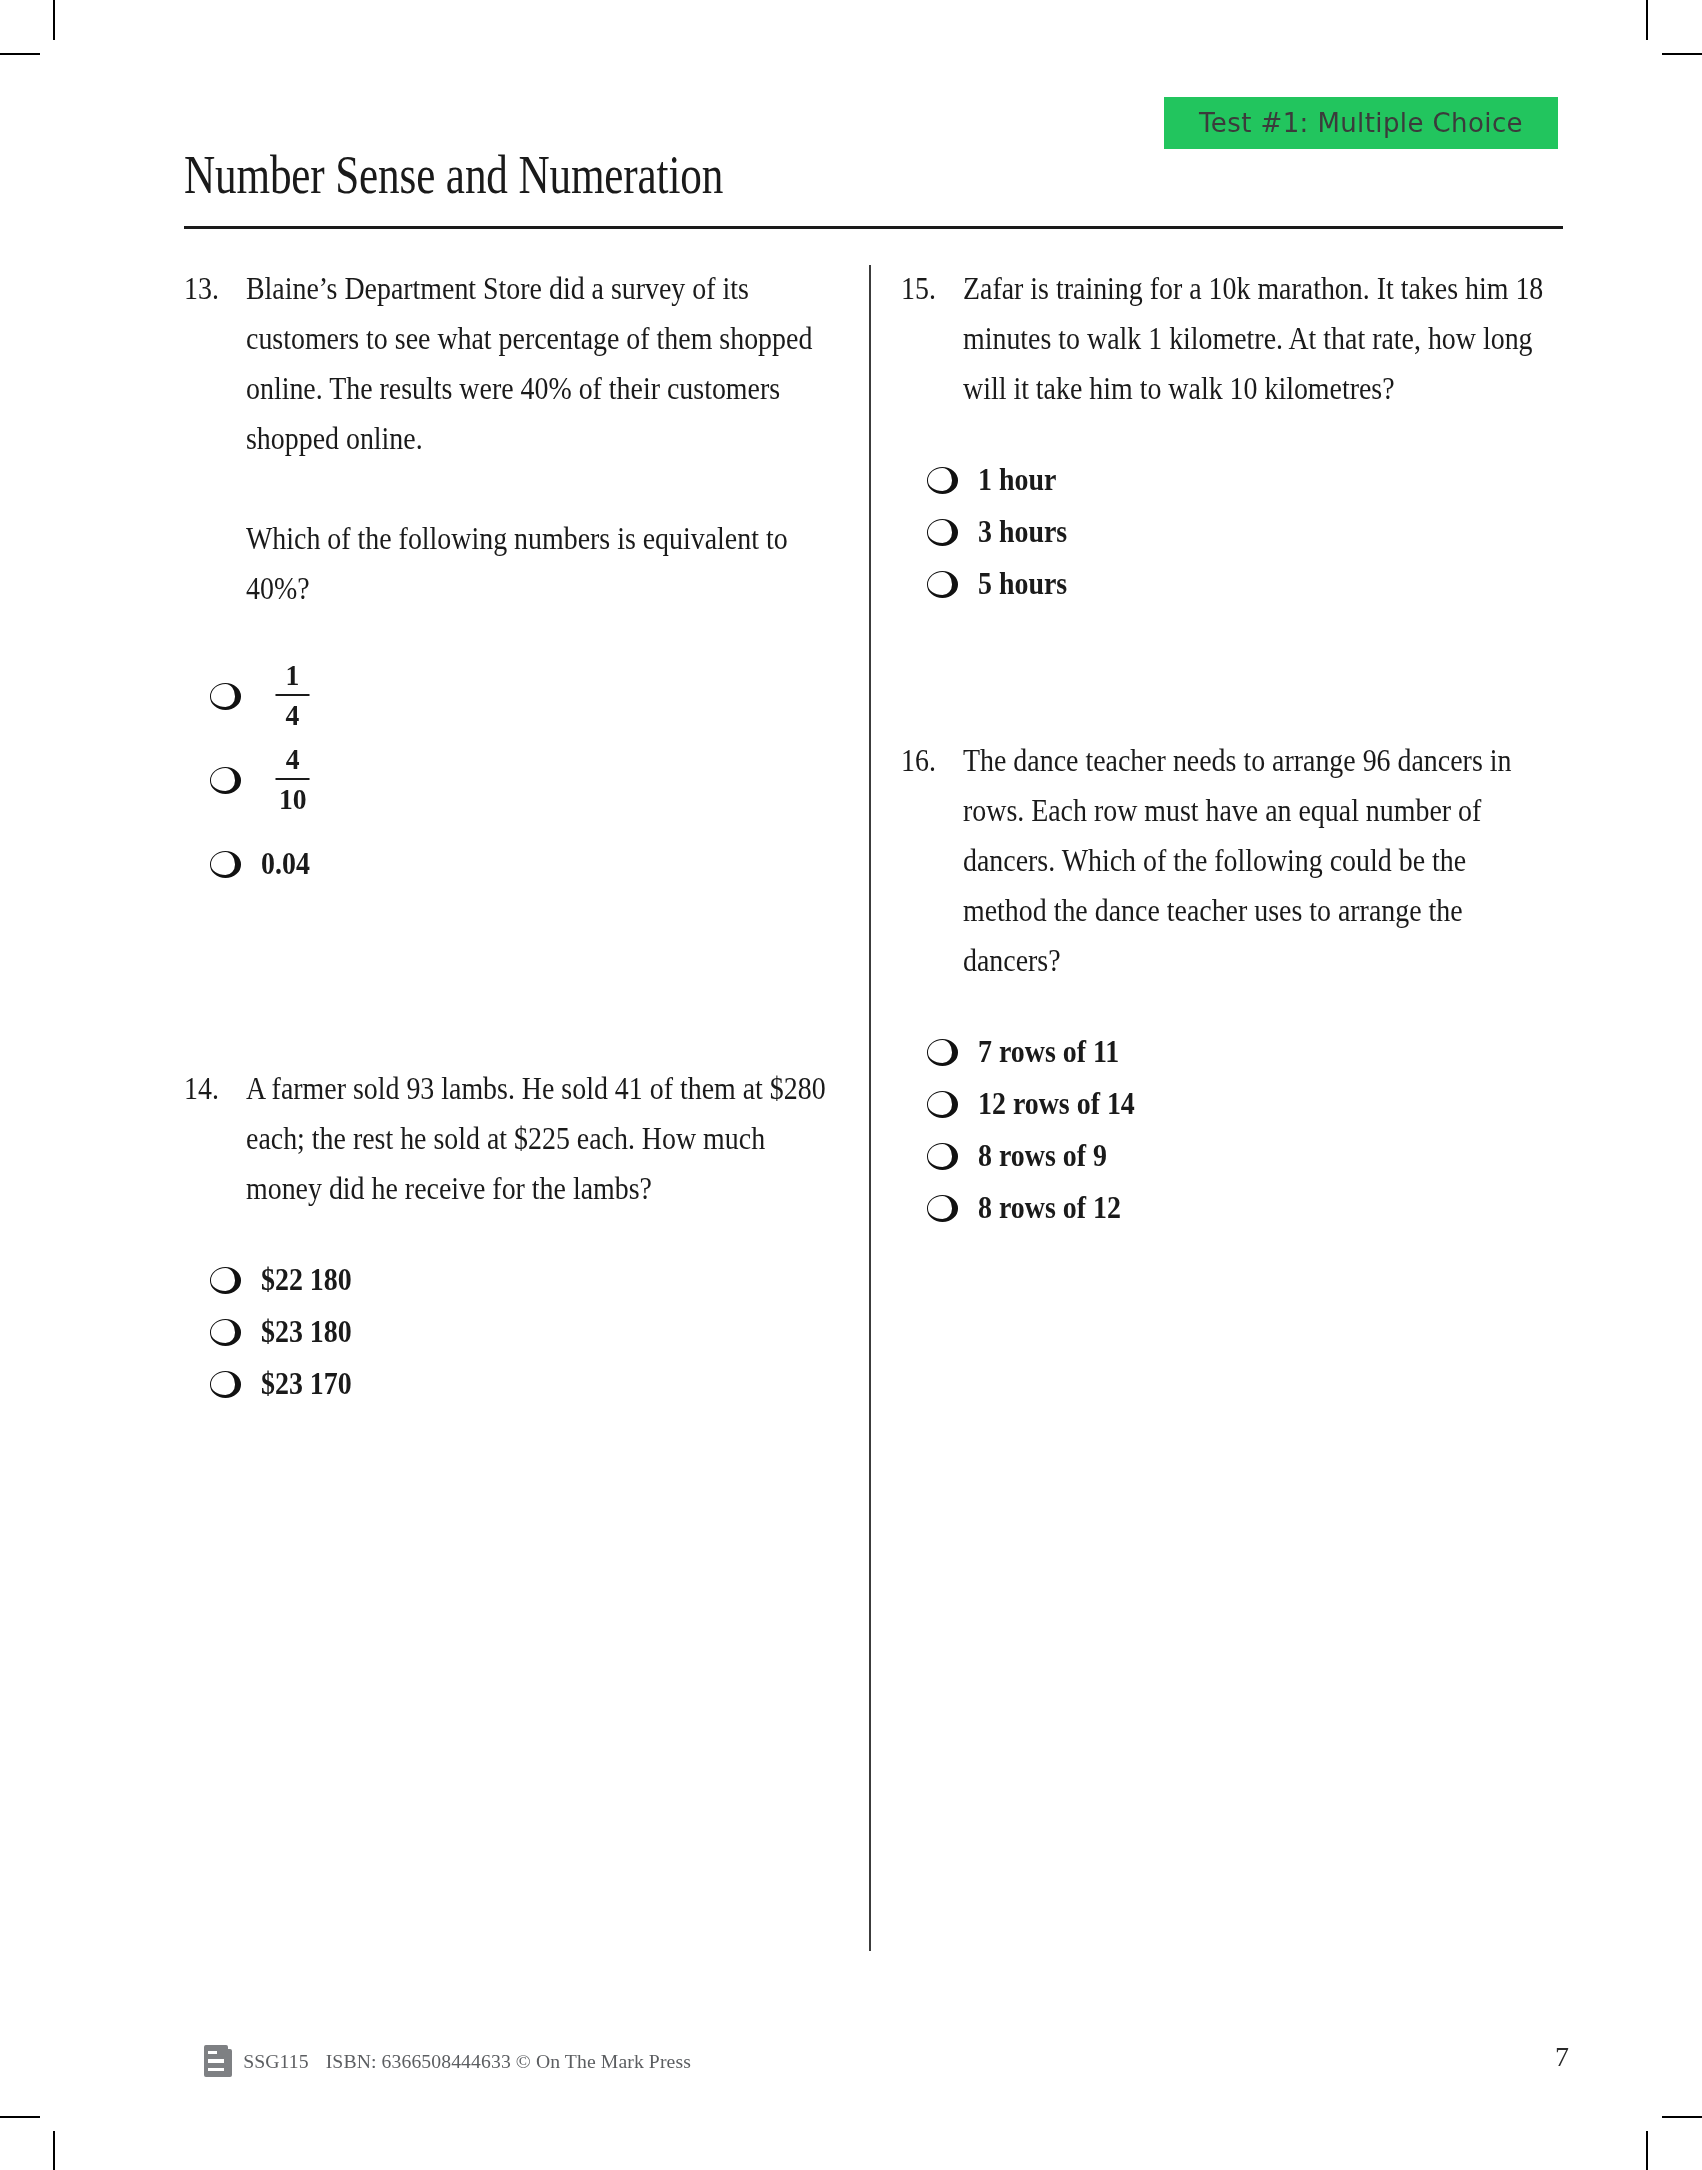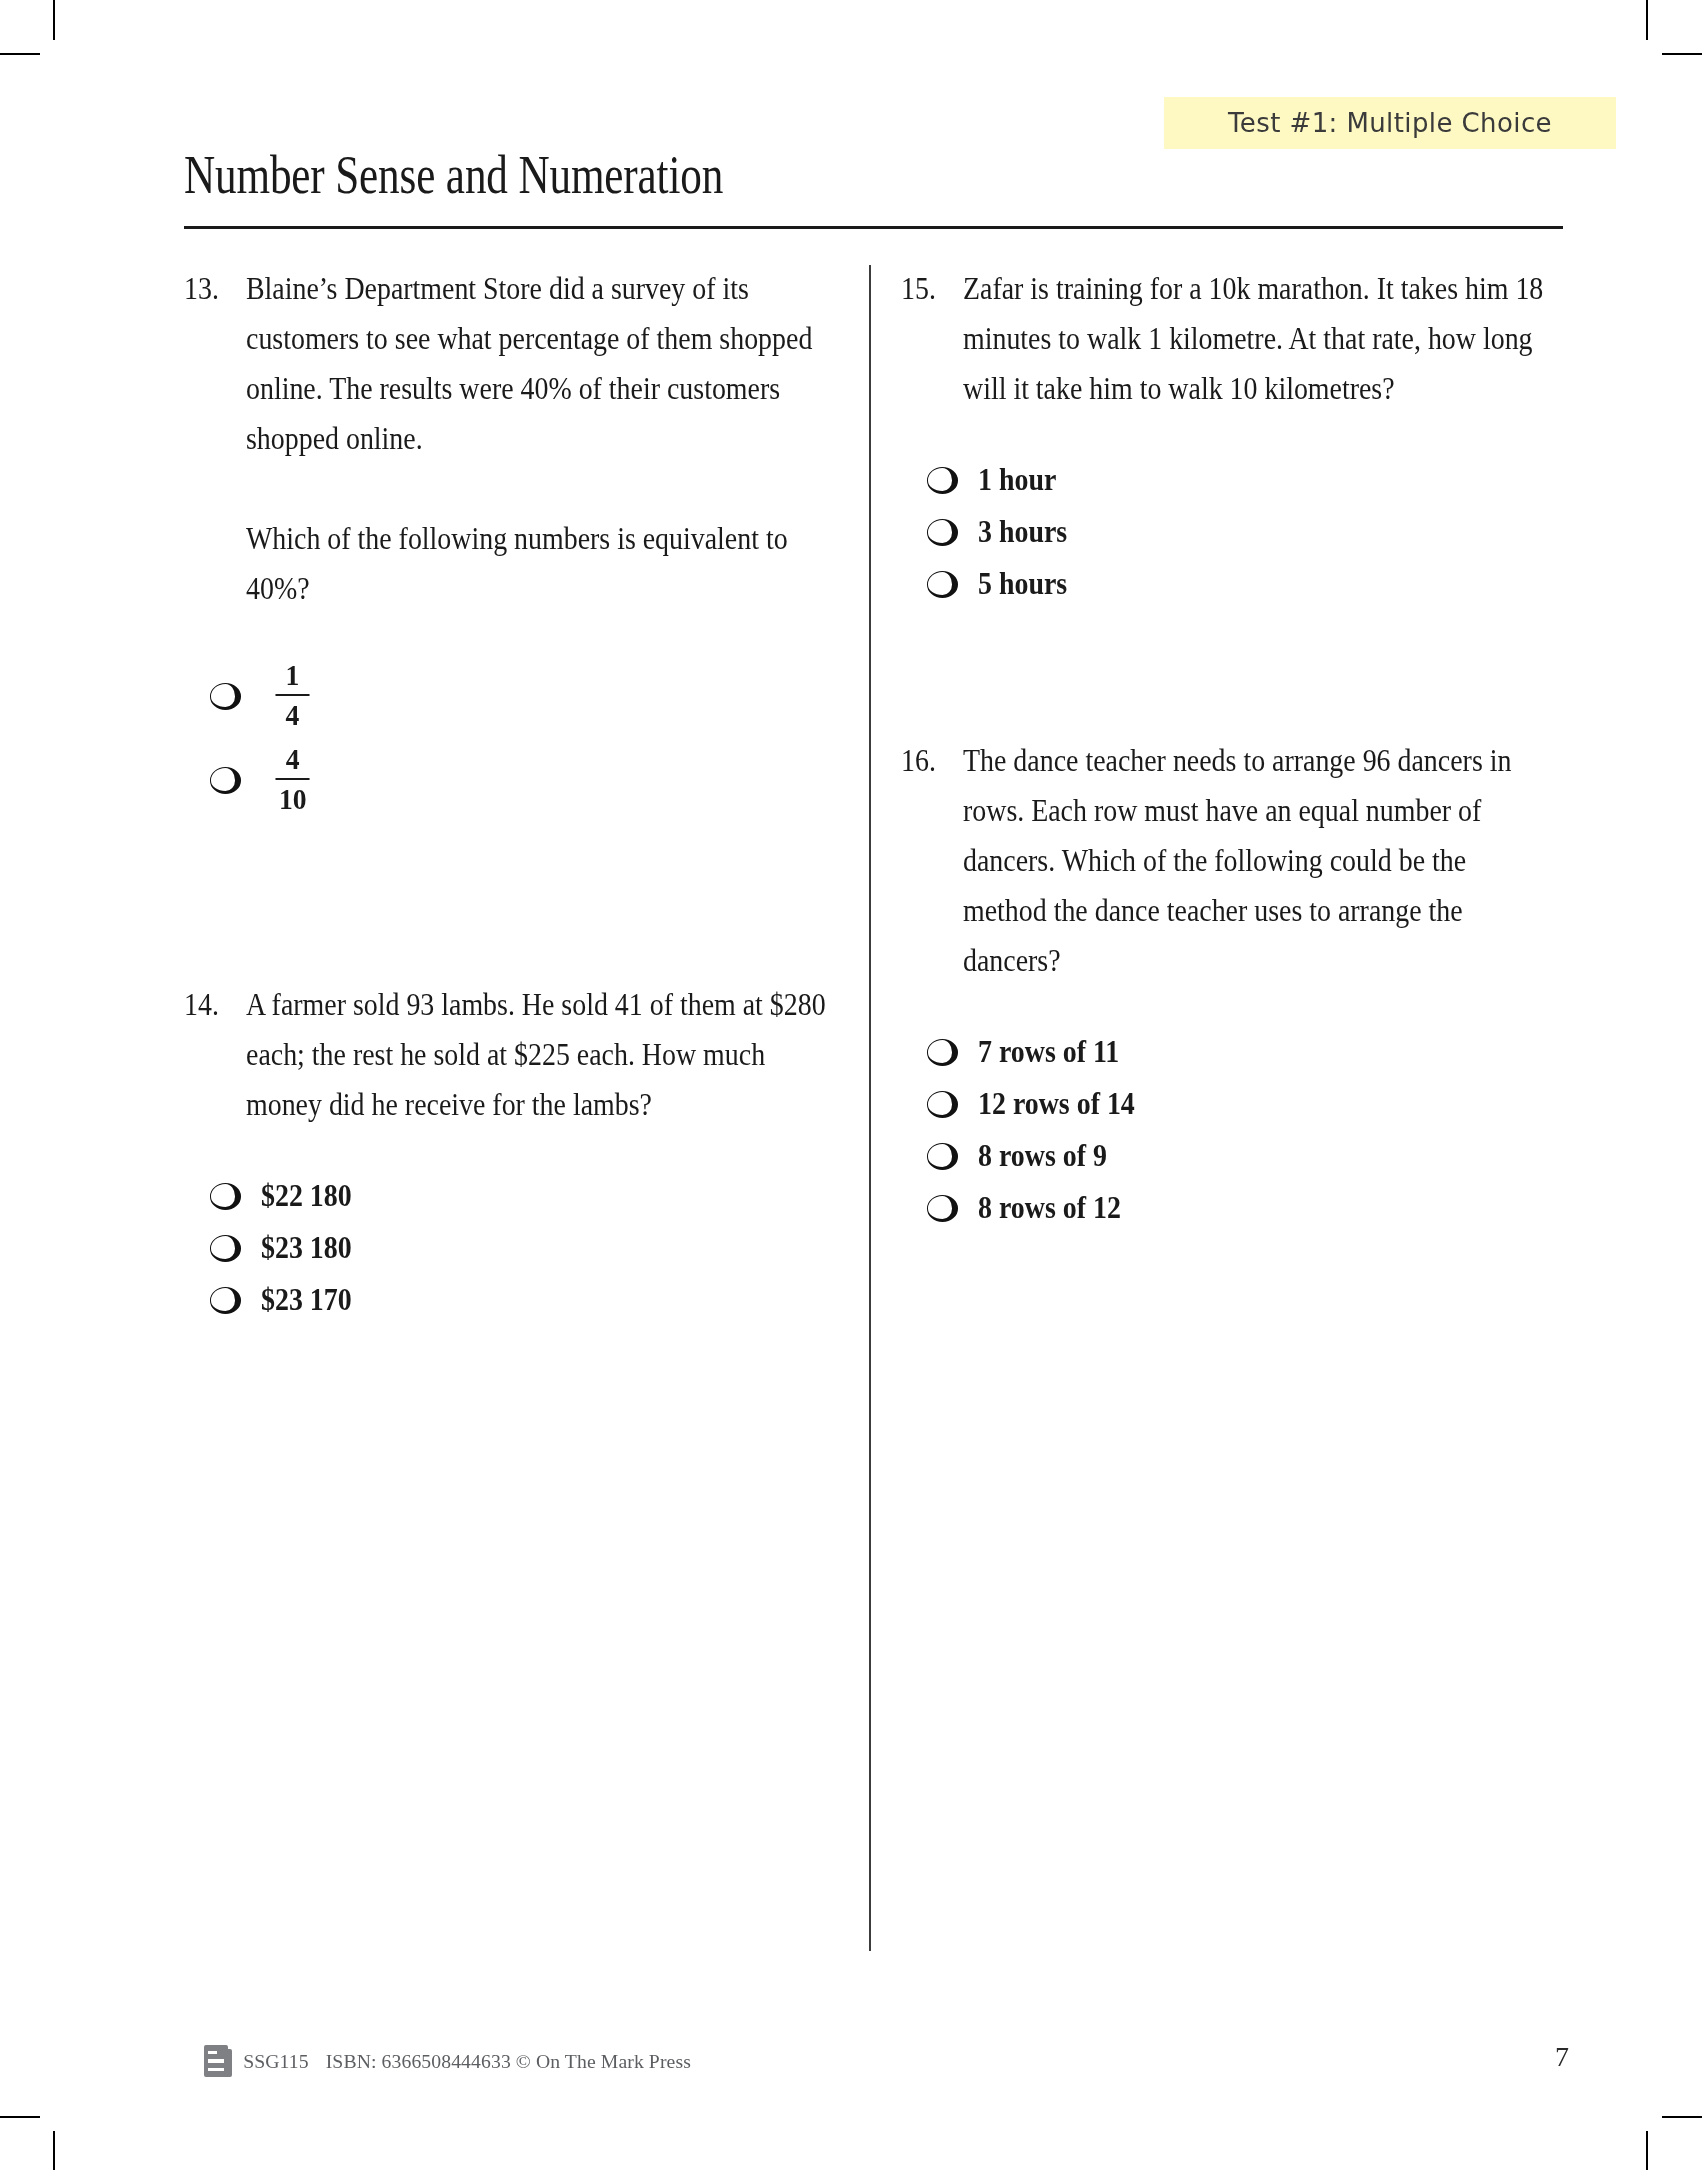--- a/index.html
+++ b/index.html
@@ -31,23 +31,23 @@
   .crop-bl-v { left: 53px;   top: 2131px; }
   .crop-bl-h { left: 0;      top: 2116px; }
   .crop-br-v { left: 1646px; top: 2131px; }
   .crop-br-h { left: 1662px; top: 2116px; }
 
   
   .test-banner {
     position: absolute;
     left: 1164px;
     top: 97px;
-    width: 452px;
+    width: 394px;
     height: 52px;
-    background: #fef9c3;
+    background: #22c55e;
     display: flex;
     align-items: center;
     justify-content: center;
     font-family: "DejaVu Sans", "Liberation Sans", sans-serif;
     font-size: 26px;
     letter-spacing: 0.4px;
     color: #3b3b3b;
   }
 
   
@@ -288,20 +288,24 @@
           <span class="den">4</span>
         </span>
       </div>
       <div class="option spaced">
         <span class="bubble"></span>
         <span class="frac">
           <span class="num">4</span>
           <span class="bar"></span>
           <span class="den">10</span>
         </span>
+      </div>
+      <div class="option spaced">
+        <span class="bubble"></span>
+        <span class="opt-label">0.04</span>
       </div>
     </div>
   </div>
 
   <div class="gap-lg"></div>
 
   <div class="question">
     <div class="q-head">
       <div class="q-num">14.</div>
       <div class="q-body">

